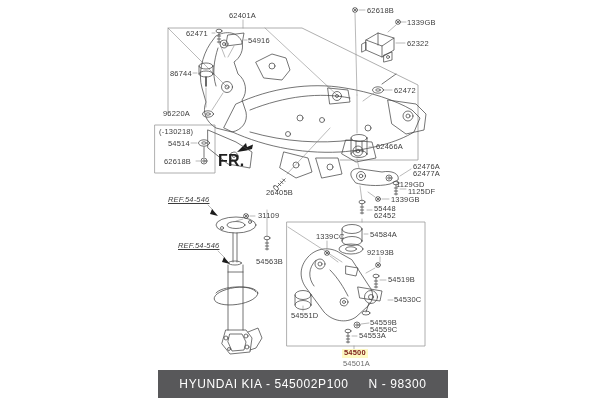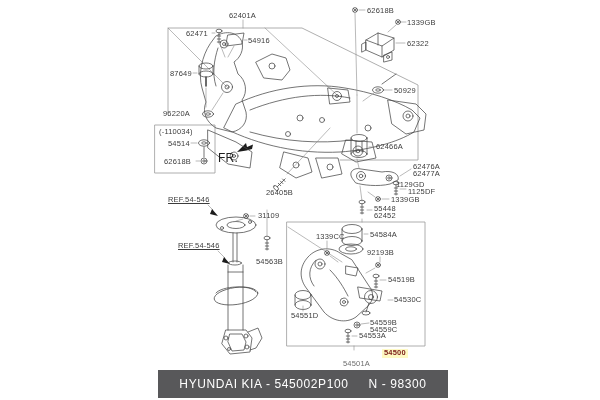--- a/index.html
+++ b/index.html
@@ -6,23 +6,23 @@
   #stage{position:relative;width:554px;height:400px;background:#ffffff;overflow:hidden;
          font-family:"Liberation Sans",sans-serif;}
   svg{position:absolute;left:0;top:0;}
   svg *{fill:none;stroke:#474747;stroke-width:0.75;stroke-linecap:round;stroke-linejoin:round;}
   svg .ld{stroke:#8c8c8c;stroke-width:0.6;}
   svg .bx{stroke:#9a9a9a;stroke-width:0.8;}
   svg .solid{fill:#1c1c1c;stroke:none;}
   svg .thick{stroke-width:1.6;}
   .lbl{position:absolute;font-size:7.5px;line-height:1.15;color:#3c3c3c;white-space:nowrap;
        letter-spacing:0.2px;}
-  .ref{text-decoration:underline;}
-  .fr{font-size:12px;font-weight:normal;color:#1f1f1f;text-align:right;}
-  .hl{background:#fef9c3;color:#7e211d;font-weight:bold;padding:0 2px;margin-left:40px;}
+  .ref{text-decoration:underline;font-style:italic;}
+  .fr{font-size:16px;font-weight:bold;color:#1f1f1f;text-align:right;}
+  .hl{background:#fef9c3;color:#7e211d;font-weight:bold;padding:0 2px;}
   .alt{color:#6d6d6d;}
   #footerbar{position:absolute;left:158px;top:370px;width:290px;height:28px;background:#58585a;
              display:flex;align-items:center;justify-content:center;gap:20px;}
   #footerbar span{color:#ffffff;font-size:12px;letter-spacing:0.6px;}
 </style>
 </head>
 <body>
 
 <div id="stage">
 
@@ -260,30 +260,30 @@
       <line class="ld" x1="361" y1="324" x2="369" y2="323"></line>
       <use href="#boltV" x="348" y="331"></use>
       <line class="ld" x1="352" y1="336" x2="357" y2="336"></line>
       <line class="ld" x1="354" y1="346" x2="354" y2="350"></line>
     </g>
   </svg>
 
   <div class="lbl" style="left:229px;top:12px">62401A</div>
   <div class="lbl" style="left:186px;top:30px">62471</div>
   <div class="lbl" style="left:248px;top:37px">54916</div>
-  <div class="lbl" style="left:170px;top:70px">87649</div>
+  <div class="lbl" style="left:170px;top:70px">86744</div>
   <div class="lbl" style="left:163px;top:110px">96220A</div>
-  <div class="lbl" style="left:159px;top:128px">(-110034)</div>
+  <div class="lbl" style="left:159px;top:128px">(-130218)</div>
   <div class="lbl" style="left:168px;top:140px">54514</div>
   <div class="lbl" style="left:164px;top:158px">62618B</div>
   <div class="lbl fr" style="left:218px;top:152px">FR.</div>
   <div class="lbl" style="left:367px;top:7px">62618B</div>
   <div class="lbl" style="left:407px;top:19px">1339GB</div>
   <div class="lbl" style="left:407px;top:40px">62322</div>
-  <div class="lbl" style="left:394px;top:87px">50929</div>
+  <div class="lbl" style="left:394px;top:87px">62472</div>
   <div class="lbl" style="left:376px;top:143px">62466A</div>
   <div class="lbl" style="left:413px;top:163px">62476A</div>
   <div class="lbl" style="left:413px;top:170px">62477A</div>
   <div class="lbl" style="left:396px;top:181px">1129GD</div>
   <div class="lbl" style="left:408px;top:188px">1125DF</div>
   <div class="lbl" style="left:391px;top:196px">1339GB</div>
   <div class="lbl" style="left:374px;top:205px">55448</div>
   <div class="lbl" style="left:374px;top:212px">62452</div>
   <div class="lbl" style="left:266px;top:189px">26405B</div>
   <div class="lbl ref" style="left:168px;top:196px">REF.54-546</div>

